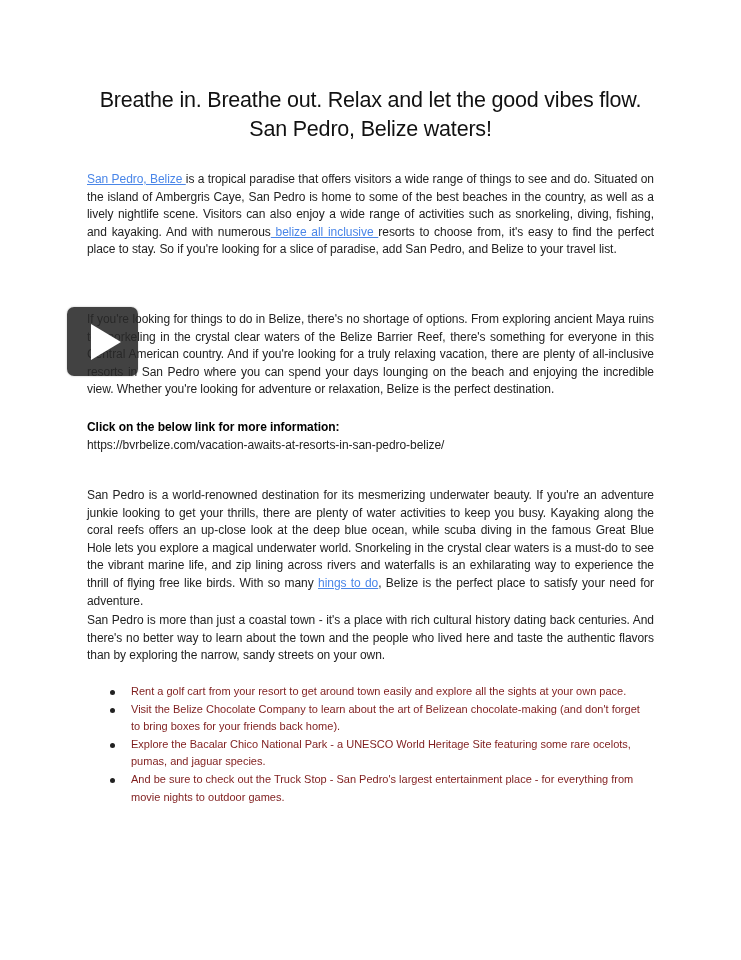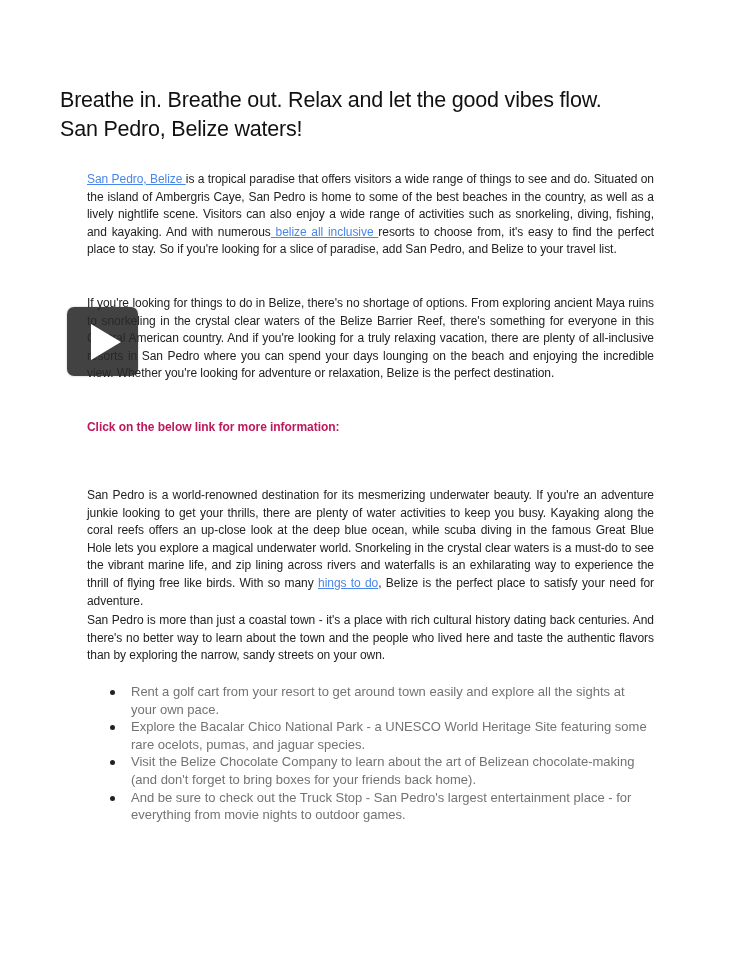--- a/index.html
+++ b/index.html
@@ -1,33 +1,33 @@
 <!DOCTYPE html>
 <html><head>
 <meta charset="utf-8">
 <style>
   html, body { margin: 0; padding: 0; background: #ffffff; }
   body { width: 741px; height: 960px; position: relative; overflow: hidden;
          font-family: "Liberation Sans", "DejaVu Sans", sans-serif; color: #1a1a1a; }
   .page { position: absolute; left: 0; top: 0; width: 741px; height: 960px; background: #fff; }
-  .title { position: absolute; left: 60px; width: 621px; top: 86px; text-align: left;
+  .title { position: absolute; left: 60px; width: 621px; top: 86px; text-align: center;
            font-size: 21.5px; line-height: 29px; color: #111; letter-spacing: -0.2px; }
   .para { position: absolute; left: 87px; width: 567px; font-size: 12px; line-height: 17.6px;
           text-align: justify; color: #222; letter-spacing: -0.05px; }
   .para a, .link { color: #4a86e8; text-decoration: underline; }
   .link-dark { color: #1155cc; text-decoration: underline; }
   .p1 { top: 171px; }
-  .p2 { top: 295px; }
+  .p2 { top: 311px; }
   .p3 { top: 419px; }
-  .p3 .bold { font-weight: bold; color: #be185d; display: block; }
+  .p3 .bold { font-weight: bold; color: #000000; display: block; }
   .p3 .url { display: block; }
   .p4 { top: 487px; }
   .p5 { top: 612px; }
   .bullets { position: absolute; left: 108px; width: 540px; top: 683px; margin: 0; padding: 0;
-             list-style: none; font-size: 13px; line-height: 17.6px; color: #737373; }
+             list-style: none; font-size: 11px; line-height: 17.6px; color: #7f1d1d; }
   .bullets li { position: relative; padding-left: 23px; margin: 0; }
   .bullets li .dot { position: absolute; left: 2px; top: 7px; width: 5px; height: 5px;
                      border-radius: 50%; background: #222; }
   .play-overlay { position: absolute; left: 67px; top: 307px; width: 71px; height: 69px;
                   background: rgba(40,40,40,0.88); border-radius: 7px;
                   box-shadow: 0 0 2px rgba(0,0,0,0.3); cursor: pointer; }
   .play-overlay .tri { position: absolute; left: 24px; top: 17px; width: 0; height: 0;
                        border-top: 18px solid transparent; border-bottom: 18px solid transparent;
                        border-left: 30px solid #ffffff; }
 </style>
@@ -40,30 +40,31 @@
     <div>Breathe in. Breathe out. Relax and let the good vibes flow.</div>
     <div>San Pedro, Belize waters!</div>
   </div>
 
   <div class="para p1"><a class="link">San Pedro, Belize </a><span>is a tropical paradise that offers visitors a wide range of things to see and do. Situated on the island of Ambergris Caye, San Pedro is home to some of the best beaches in  the country, as well as a lively nightlife scene. Visitors can also enjoy a wide range of activities  such as snorkeling, diving, fishing, and kayaking. And with numerous</span><a class="link"> belize all inclusive </a><span>resorts  to choose from, it's easy to find the perfect place to stay. So if you're looking for a slice of  paradise, add San Pedro, and Belize to your travel list.</span></div>
 
   <div class="para p2">If you're looking for things to do in Belize, there's no shortage of options. From exploring ancient Maya ruins to snorkeling in the crystal clear waters of the Belize Barrier Reef, there's something for everyone in this Central American country. And if you're looking for a truly relaxing vacation, there are plenty of all-inclusive resorts in San Pedro where you can spend your days lounging  on the beach and enjoying the incredible view.  Whether you're looking for adventure or  relaxation, Belize is the perfect destination.</div>
 
   <div class="para p3">
     <span class="bold">Click on the below link for more information:</span>
+    <span class="url">https://bvrbelize.com/vacation-awaits-at-resorts-in-san-pedro-belize/</span>
   </div>
 
   <div class="para p4"><span>San Pedro is a world-renowned destination for its mesmerizing underwater beauty. If you're an adventure junkie looking to get your thrills, there are plenty of water activities to keep you busy. Kayaking along the coral reefs offers an up-close look at the deep blue ocean, while scuba diving in the famous Great Blue Hole lets you explore a magical underwater world. Snorkeling in the crystal clear waters is a must-do to see the vibrant marine life, and zip lining across rivers and waterfalls is an exhilarating way to experience the thrill of flying free like birds. With so many </span><a class="link-dark">hings to do</a><span>, Belize is the perfect place to satisfy your need for adventure.</span></div>
 
   <div class="para p5">San Pedro is more than just a coastal town - it's a place with rich cultural history dating back centuries. And there's no better way to learn about the town and the people who lived here and taste the authentic flavors  than by exploring the narrow, sandy streets on your own.</div>
 
   <ul class="bullets">
     <li><span class="dot"></span><span>Rent a golf cart from your resort to get around town easily and explore all the sights at your own pace.</span></li>
+    <li><span class="dot"></span><span>Visit the Belize Chocolate Company to learn about the art of Belizean chocolate-making (and don't forget to bring boxes for your friends back home).</span></li>
     <li><span class="dot"></span><span>Explore the Bacalar Chico National Park - a UNESCO World Heritage  Site featuring some rare ocelots, pumas, and jaguar species.</span></li>
-    <li><span class="dot"></span><span>Visit the Belize Chocolate Company to learn about the art of Belizean chocolate-making (and don't forget to bring boxes for your friends back home).</span></li>
     <li><span class="dot"></span><span>And be sure to check out the Truck Stop - San Pedro's largest entertainment place - for everything from movie nights to outdoor games.</span></li>
   </ul>
 
   <div class="play-overlay">
     <span class="tri"></span>
   </div>
 
 </div>
 
 </body></html>

